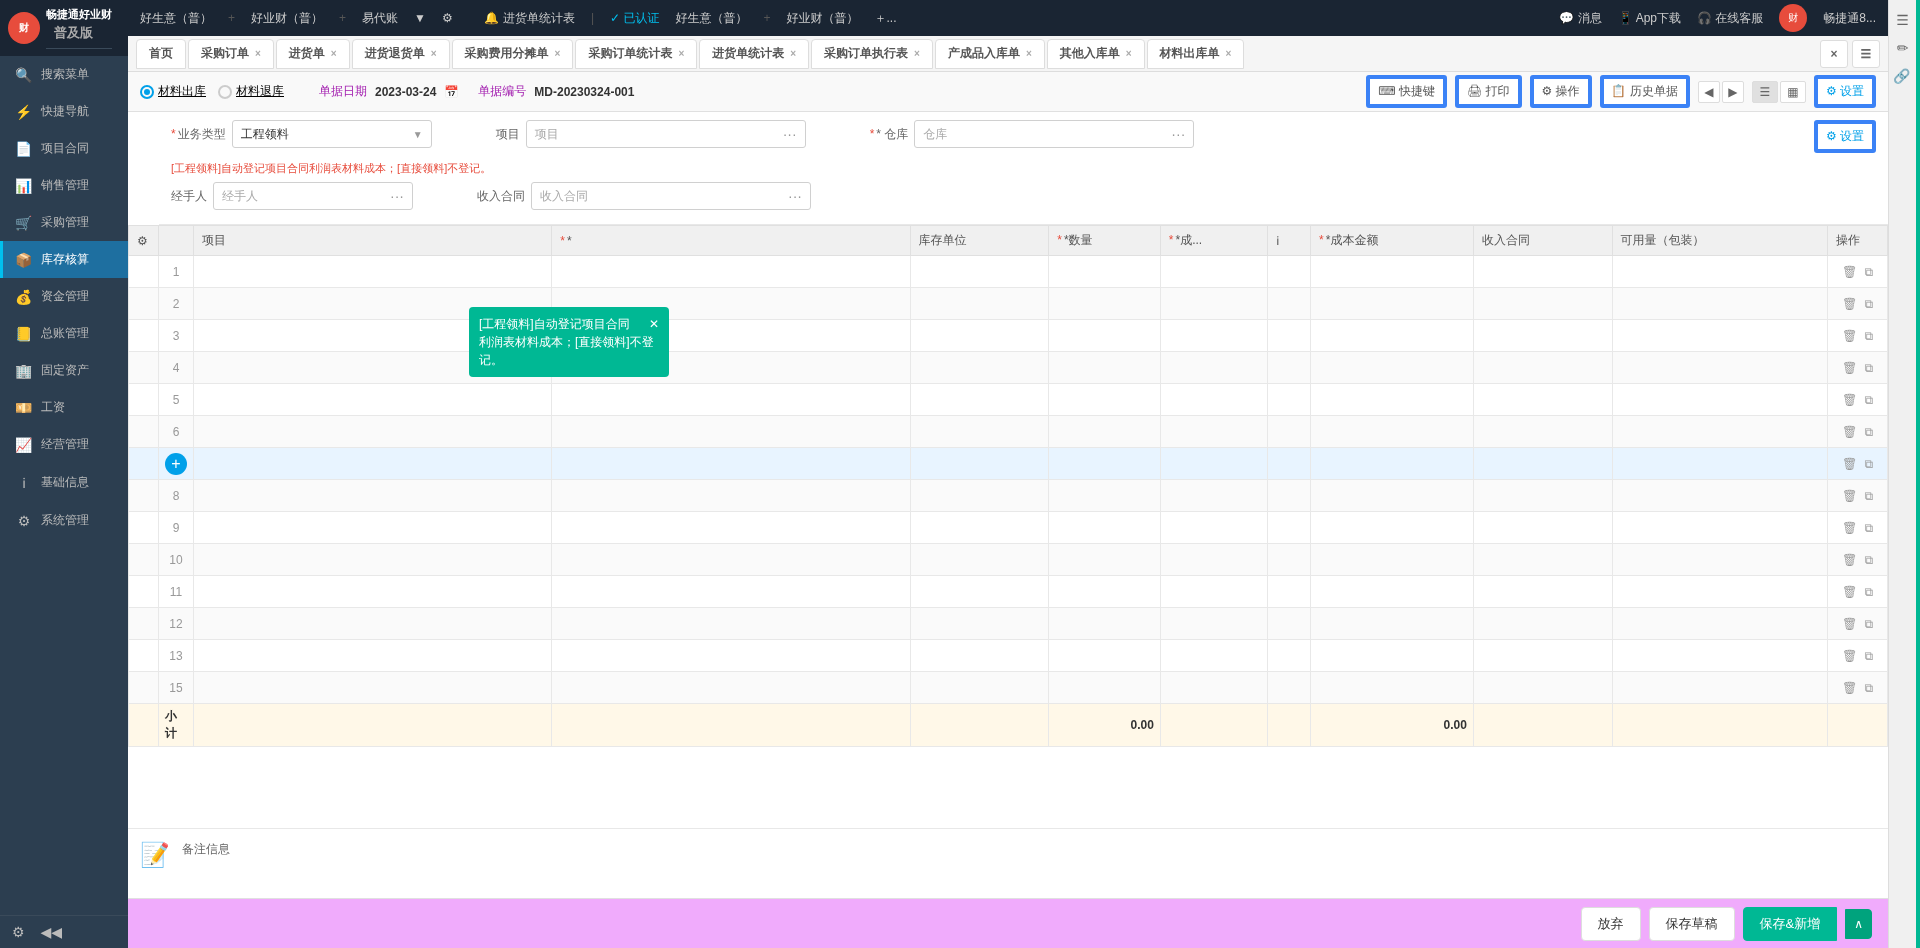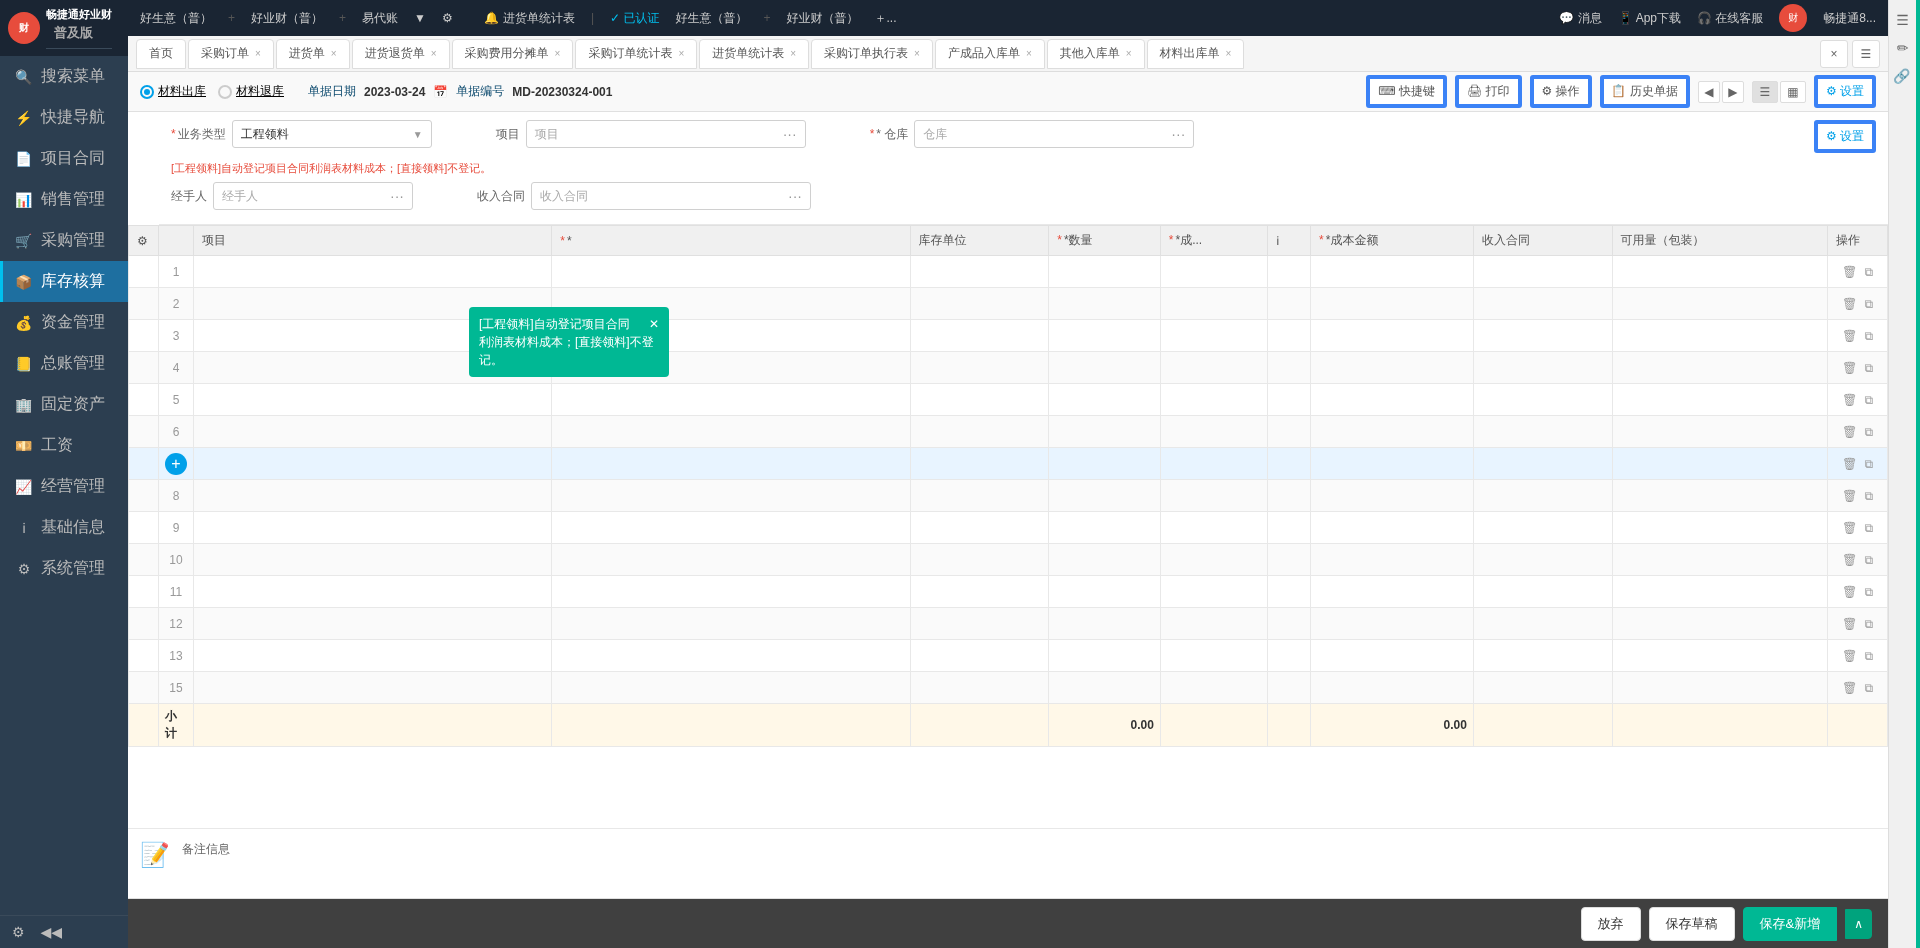--- a/index.html
+++ b/index.html
@@ -36,21 +36,21 @@
     .sidebar-logo .logo-text { font-size: 11px; line-height: 1.3; }
     .sidebar-edition { font-size: 13px; color: #aaa; padding: 2px 8px 6px; border-bottom: 1px solid #3a4a5a; }
     .sidebar-item {
       display: flex; align-items: center; gap: 8px;
       padding: 10px 12px;
       cursor: pointer; color: #bbb;
       border-left: 3px solid transparent;
     }
     .sidebar-item.active { background: #1e6fa0; color: #fff; border-left: 3px solid #00c0ef; }
     .sidebar-item .si-icon { font-size: 14px; width: 18px; text-align: center; }
-    .sidebar-item .si-label { font-size: 16px; }
+    .sidebar-item .si-label { font-size: 12px; }
     .sidebar-bottom {
       margin-top: auto;
       border-top: 1px solid #3a4a5a;
       display: flex;
       align-items: center;
       padding: 8px 12px;
       gap: 16px;
     }
     .sidebar-bottom .sb-icon { color: #bbb; cursor: pointer; font-size: 14px; }
 
@@ -75,20 +75,21 @@
     
     .tab-bar {
       height: 36px;
       background: #f5f5f5;
       border-bottom: 1px solid #ddd;
       display: flex;
       align-items: center;
       padding: 0 8px;
       gap: 2px;
       overflow: hidden;
+      font-weight: bold;
     }
     .tab-item {
       height: 30px;
       padding: 0 12px;
       display: flex; align-items: center; gap: 4px;
       cursor: pointer;
       color: #555;
       font-size: 12px;
       border: 1px solid #ddd;
       background: #fff;
@@ -115,21 +116,21 @@
       padding: 0 12px;
       gap: 8px;
     }
     .radio-group { display: flex; align-items: center; gap: 12px; }
     .radio-item { display: flex; align-items: center; gap: 4px; cursor: pointer; text-decoration: underline; }
     .radio-dot { width: 14px; height: 14px; border-radius: 50%; border: 2px solid #ccc; display: flex; align-items: center; justify-content: center; }
     .radio-dot.checked { border-color: #00a0e9; }
     .radio-dot.checked::after { content: ''; width: 6px; height: 6px; border-radius: 50%; background: #00a0e9; }
 
     .info-group { display: flex; align-items: center; gap: 8px; margin-left: 16px; color: #333; }
-    .info-label { color: #0c4a6e; }
+    .info-label { color: #a21caf; margin-left: 11px; }
     .info-value { color: #333; font-weight: bold; }
     .calendar-icon { color: #00a0e9; cursor: pointer; }
 
     .toolbar-right { margin-left: auto; display: flex; align-items: center; gap: 8px; }
     .toolbar-btn { padding: 4px 8px; border: 4px solid #3b82f6; border-radius: 3px; cursor: pointer; background: #fff; color: #555; font-size: 12px; display: flex; align-items: center; gap: 3px; }
     .settings-btn { color: #00a0e9; }
 
     
     .form-area {
       padding: 8px 12px;
@@ -223,21 +224,21 @@
       color: #aaa;
       font-size: 12px;
       resize: none;
       height: 50px;
       padding-top: 4px;
     }
 
     
     .footer-bar {
       height: 50px;
-      background: #404040;
+      background: #f0abfc;
       border-top: 1px solid #e0e0e0;
       display: flex;
       align-items: center;
       justify-content: flex-end;
       padding: 0 16px;
       gap: 8px;
     }
     .footer-btn { padding: 7px 16px; border-radius: 4px; cursor: pointer; font-size: 13px; border: 1px solid #ddd; background: #fff; color: #333; }
     .footer-btn.primary-split { background: #00b894; color: #fff; border-color: #00b894; border-radius: 4px 0 0 4px; }
     .footer-btn-arrow { background: #00a37d; color: #fff; border: 1px solid #00a37d; border-radius: 0 4px 4px 0; padding: 7px 8px; cursor: pointer; }

